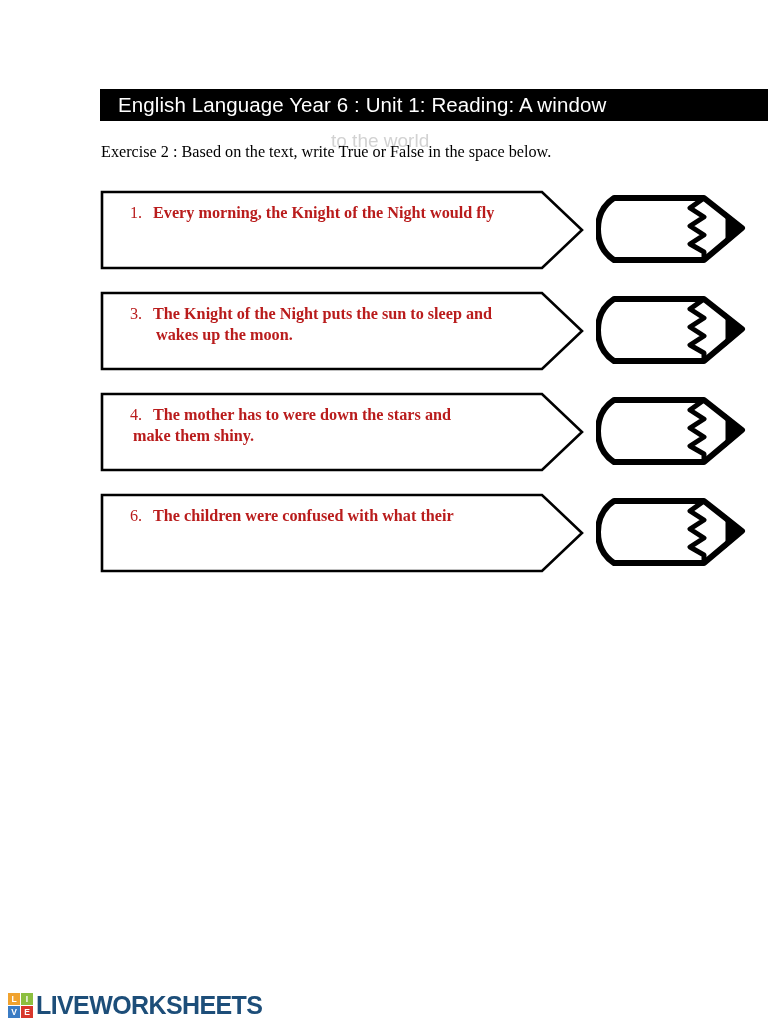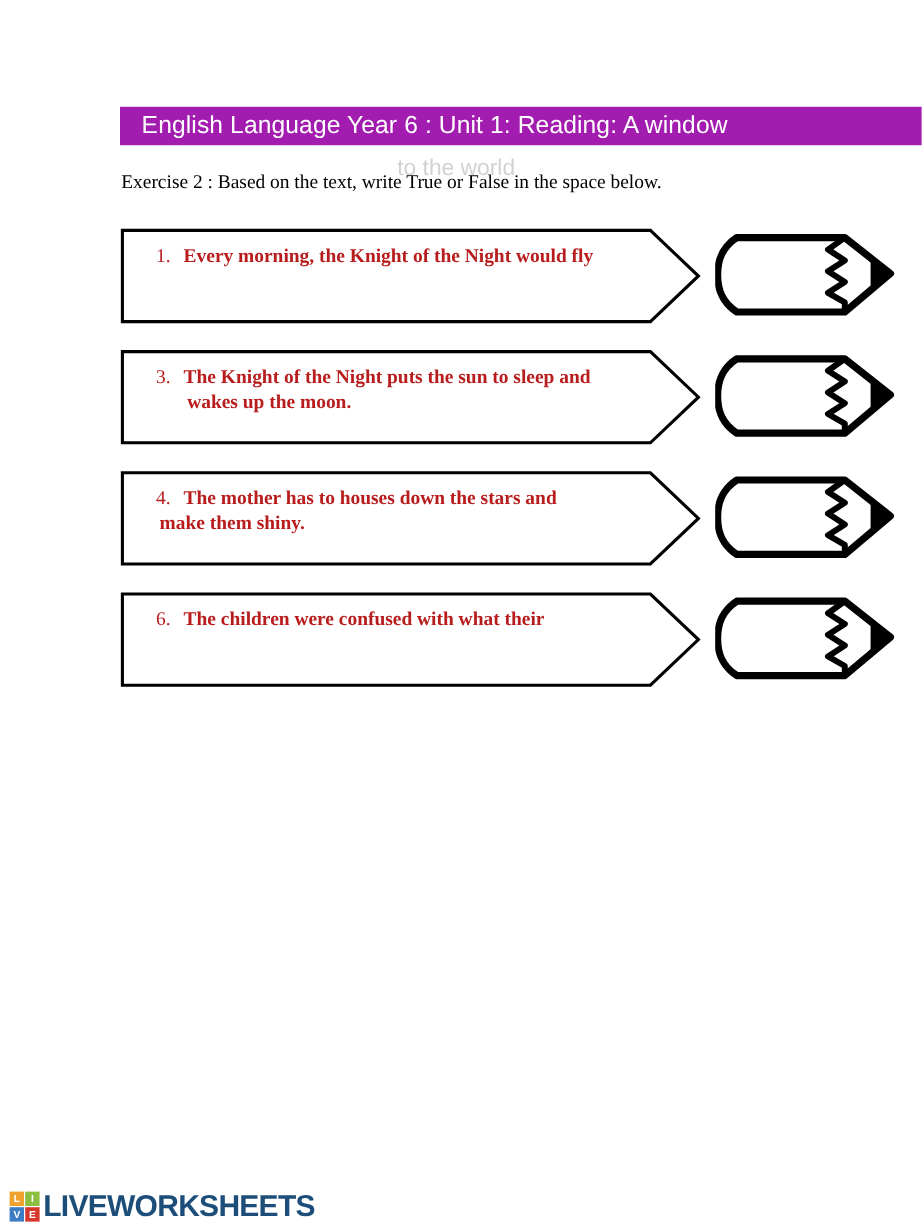--- a/index.html
+++ b/index.html
@@ -148,21 +148,21 @@
     font-size: 25px;
     letter-spacing: -0.6px;
     line-height: 1;
   }
 </style>
 </head>
 <body>
 
 <div class="title-ghost">to the world</div>
 
-<div class="title-bar" style="background: #a21caf;">
+<div class="title-bar" style="background: #000000;">
   <span class="title-bar-text" style="color: rgb(255, 255, 255);">English Language Year 6 : Unit 1: Reading: A window</span>
 </div>
 
 <div class="instruction">Exercise 2 : Based on the text, write True or False in the space below.</div>
 
 <div class="rows">
 
   <div class="row">
     <div class="q-box">
       <svg width="484" height="80" viewBox="0 0 484 80" aria-hidden="true">
@@ -202,21 +202,21 @@
       </svg>
     </div>
   </div>
 
   <div class="row">
     <div class="q-box">
       <svg width="484" height="80" viewBox="0 0 484 80" aria-hidden="true">
         <polygon points="2,2 442,2 482,40 442,78 2,78" fill="#ffffff" stroke="#000000" stroke-width="2.6"></polygon>
       </svg>
       <div class="q-text">
-        <span class="q-num">4.</span><span>The mother has to houses down the stars and</span>
+        <span class="q-num">4.</span><span>The mother has to were down the stars and</span>
         <span class="q-line2">make them shiny.</span>
       </div>
     </div>
     <div class="pencil">
       <svg width="166" height="72" viewBox="0 0 166 72">
         <path d="M18,4 L108,4 L146,34 L108,66 L18,66
                  C6,58 2,48 2,35 C2,22 6,12 18,4 Z" fill="#ffffff" stroke="#000000" stroke-width="6" stroke-linejoin="round"></path>
         <path d="M108,4 L94,14 L108,23 L94,32 L108,41 L94,50 L108,58 L108,66" fill="none" stroke="#000000" stroke-width="5" stroke-linejoin="round"></path>
         <path d="M131,21 L146,34 L131,48 Z" fill="#000000" stroke="#000000" stroke-width="3"></path>
       </svg>

